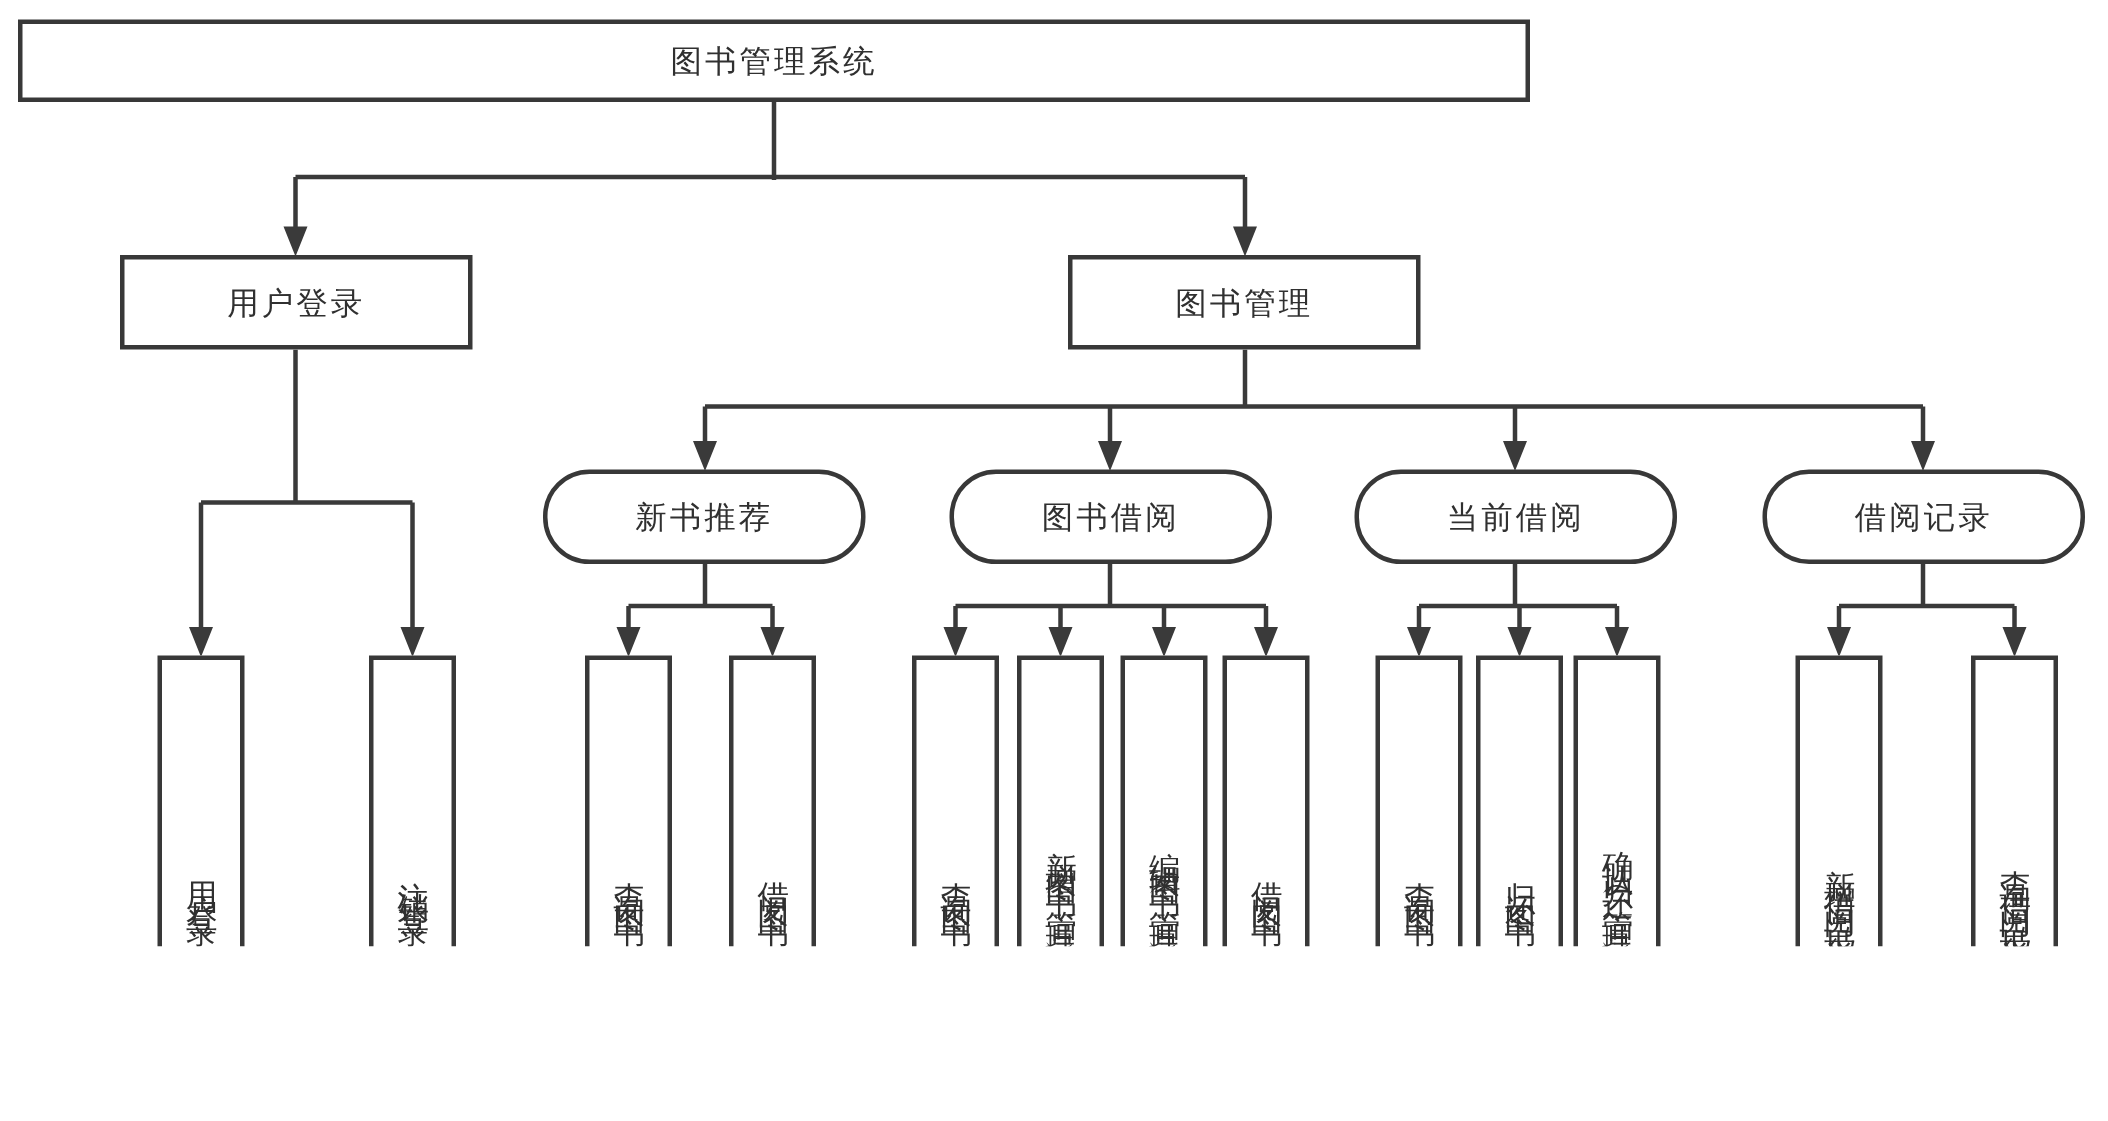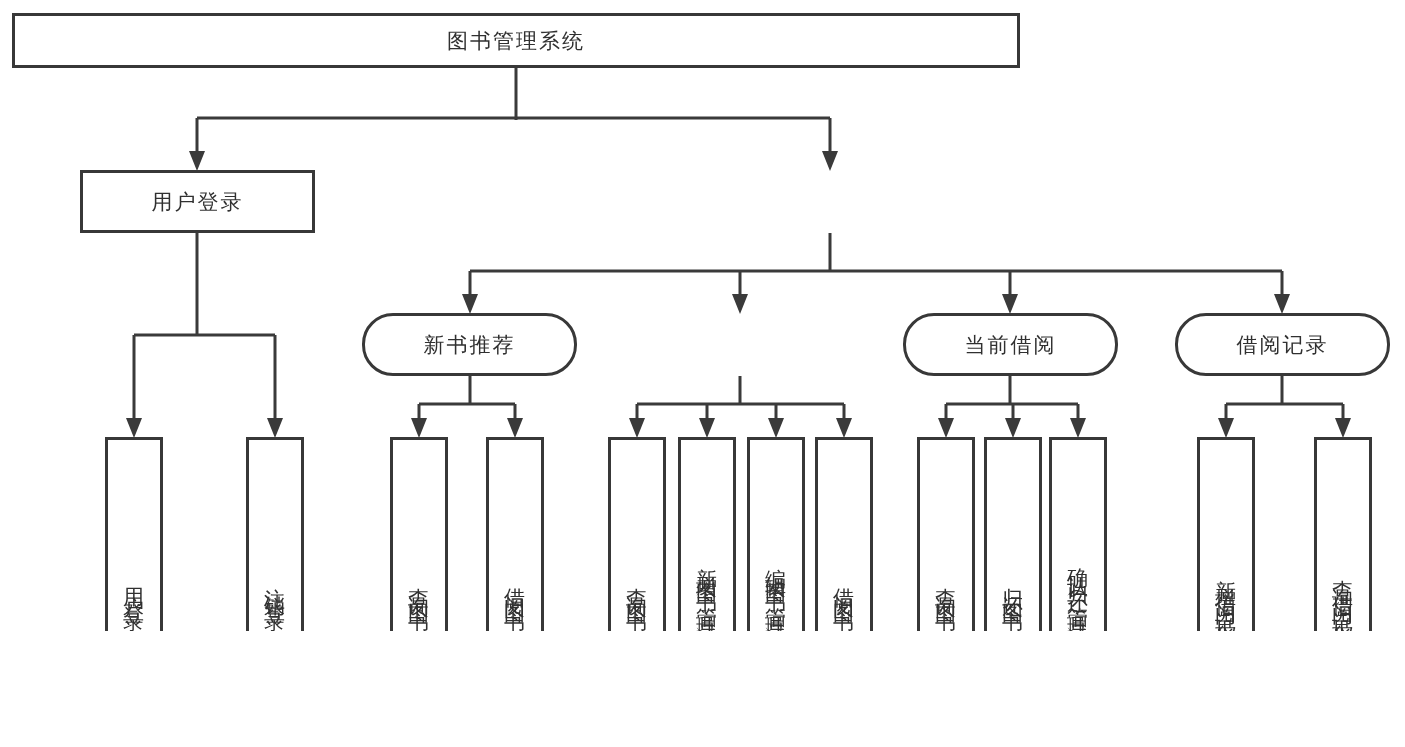--- a/index.html
+++ b/index.html
@@ -67,23 +67,29 @@
     </g>
   </svg>
 
   <div class="node lvl-root">
     <span class="label-h">图书管理系统</span>
   </div>
 
   <div class="node lvl2" style="left:80px;">
     <span class="label-h">用户登录</span>
   </div>
+  <div class="node lvl2" style="left:712px;">
+    <span class="label-h">图书管理</span>
+  </div>
 
   <div class="node lvl3" style="left:362px;">
     <span class="label-h">新书推荐</span>
+  </div>
+  <div class="node lvl3" style="left:633px;">
+    <span class="label-h">图书借阅</span>
   </div>
   <div class="node lvl3" style="left:903px;">
     <span class="label-h">当前借阅</span>
   </div>
   <div class="node lvl3" style="left:1175px;">
     <span class="label-h">借阅记录</span>
   </div>
 
   <div class="node leaf" style="left:105px;">
     <span class="vtext">用户登录</span>

